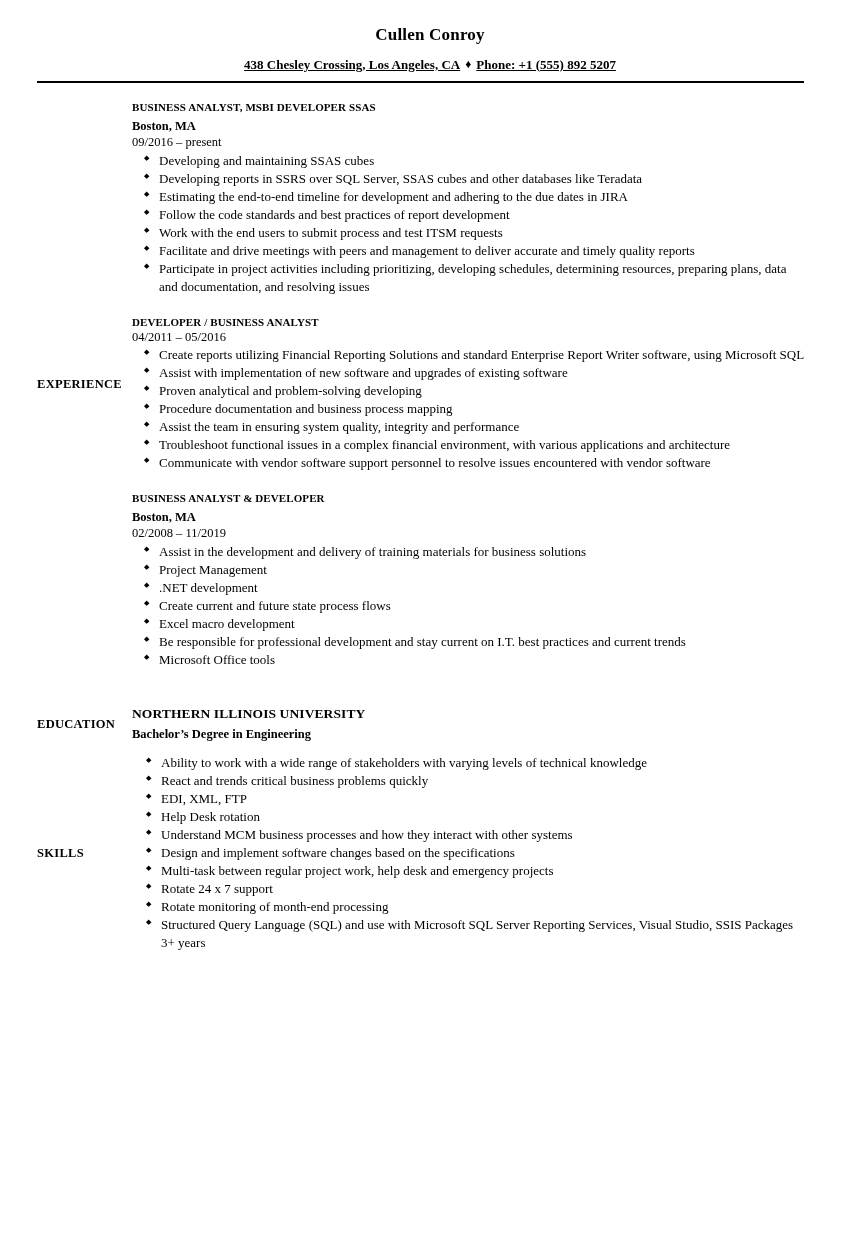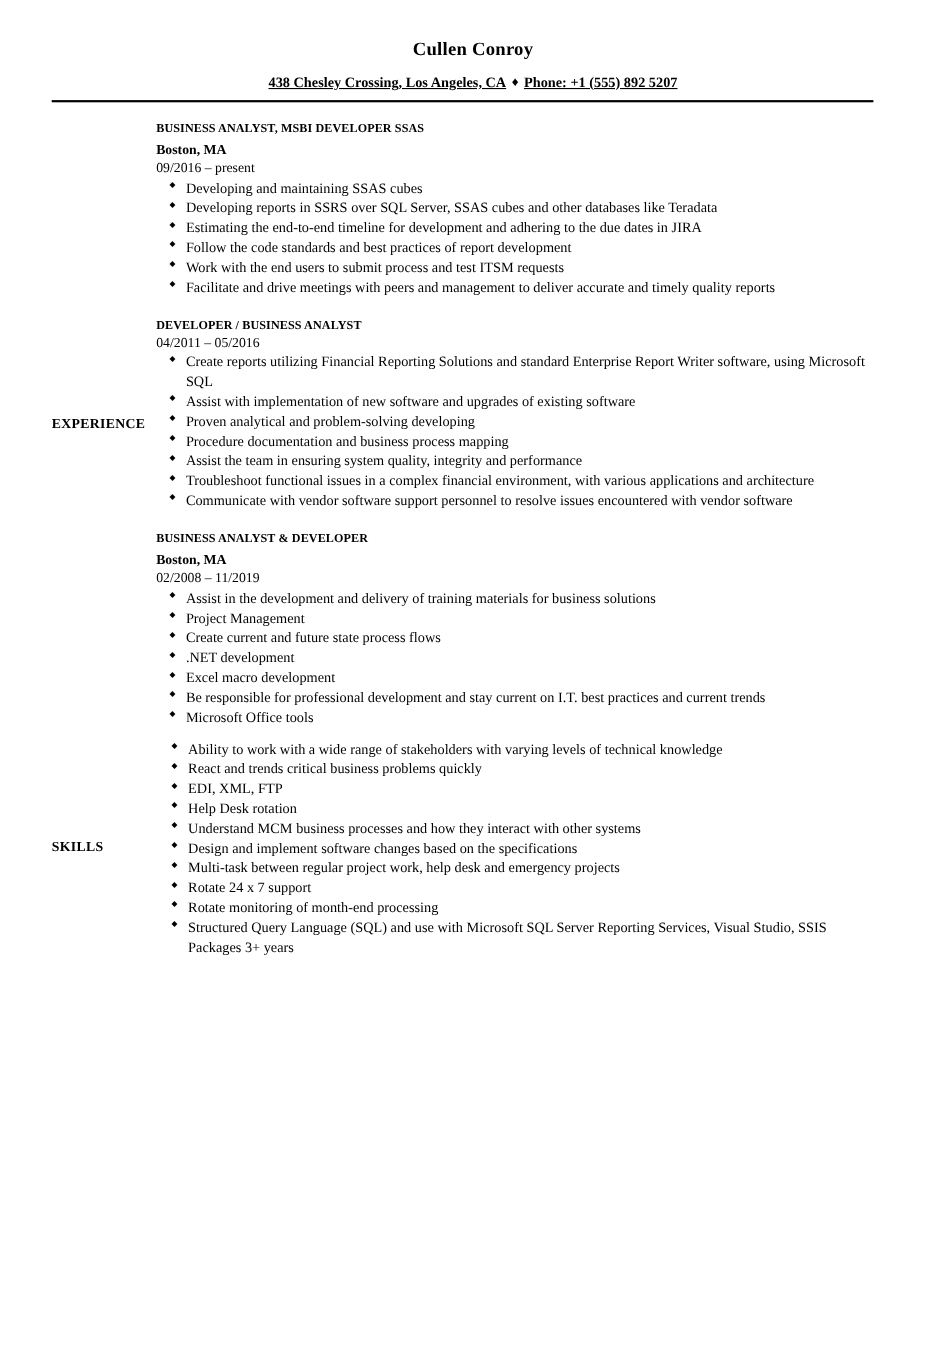--- a/index.html
+++ b/index.html
@@ -12,21 +12,21 @@
     height: 1240px;
     font-family: "Liberation Serif", "DejaVu Serif", serif;
     color: #000000;
     -webkit-font-smoothing: antialiased;
   }
   .page {
     position: relative;
     width: 860px;
     height: 1004px;
     box-sizing: border-box;
-    padding: 12px;
+    padding: 2px;
     overflow: hidden;
   }
 
   
   .header {
     padding-top: 24px;
     text-align: center;
   }
   .cand-name {
     font-size: 17px;
@@ -165,20 +165,21 @@
           <div class="job-title">BUSINESS ANALYST, MSBI DEVELOPER SSAS</div>
           <div class="job-loc">Boston, MA</div>
           <div class="job-dates">09/2016 – present</div>
           <ul class="bullets">
             <li>Developing and maintaining SSAS cubes</li>
             <li>Developing reports in SSRS over SQL Server, SSAS cubes and other databases like Teradata</li>
             <li>Estimating the end-to-end timeline for development and adhering to the due dates in JIRA</li>
             <li>Follow the code standards and best practices of report development</li>
             <li>Work with the end users to submit process and test ITSM requests</li>
             <li>Facilitate and drive meetings with peers and management to deliver accurate and timely quality reports</li>
+            <li>Participate in project activities including prioritizing, developing schedules, determining resources, preparing plans, data and documentation, and resolving issues</li>
           </ul>
         </div>
 
         <div class="job">
           <div class="job-title">DEVELOPER / BUSINESS ANALYST</div>
           <div class="job-dates">04/2011 – 05/2016</div>
           <ul class="bullets">
             <li>Create reports utilizing Financial Reporting Solutions and standard Enterprise Report Writer software, using Microsoft SQL</li>
             <li>Assist with implementation of new software and upgrades of existing software</li>
             <li>Proven analytical and problem-solving developing</li>
@@ -189,31 +190,40 @@
           </ul>
         </div>
 
         <div class="job">
           <div class="job-title">BUSINESS ANALYST &amp; DEVELOPER</div>
           <div class="job-loc">Boston, MA</div>
           <div class="job-dates">02/2008 – 11/2019</div>
           <ul class="bullets">
             <li>Assist in the development and delivery of training materials for business solutions</li>
             <li>Project Management</li>
+            <li>.NET development</li>
             <li>Create current and future state process flows</li>
-            <li>.NET development</li>
             <li>Excel macro development</li>
             <li>Be responsible for professional development and stay current on I.T. best practices and current trends</li>
             <li>Microsoft Office tools</li>
           </ul>
         </div>
 
       </div>
     </div>
 
+    <div class="section education">
+      <div class="sec-label">EDUCATION</div>
+      <div class="sec-body">
+        <div class="edu">
+          <div class="edu-school">NORTHERN ILLINOIS UNIVERSITY</div>
+          <div class="edu-degree">Bachelor’s Degree in Engineering</div>
+        </div>
+      </div>
+    </div>
 
     <div class="section skills">
       <div class="sec-label">SKILLS</div>
       <div class="sec-body">
         <ul class="bullets">
           <li>Ability to work with a wide range of stakeholders with varying levels of technical knowledge</li>
           <li>React and trends critical business problems quickly</li>
           <li>EDI, XML, FTP</li>
           <li>Help Desk rotation</li>
           <li>Understand MCM business processes and how they interact with other systems</li>

